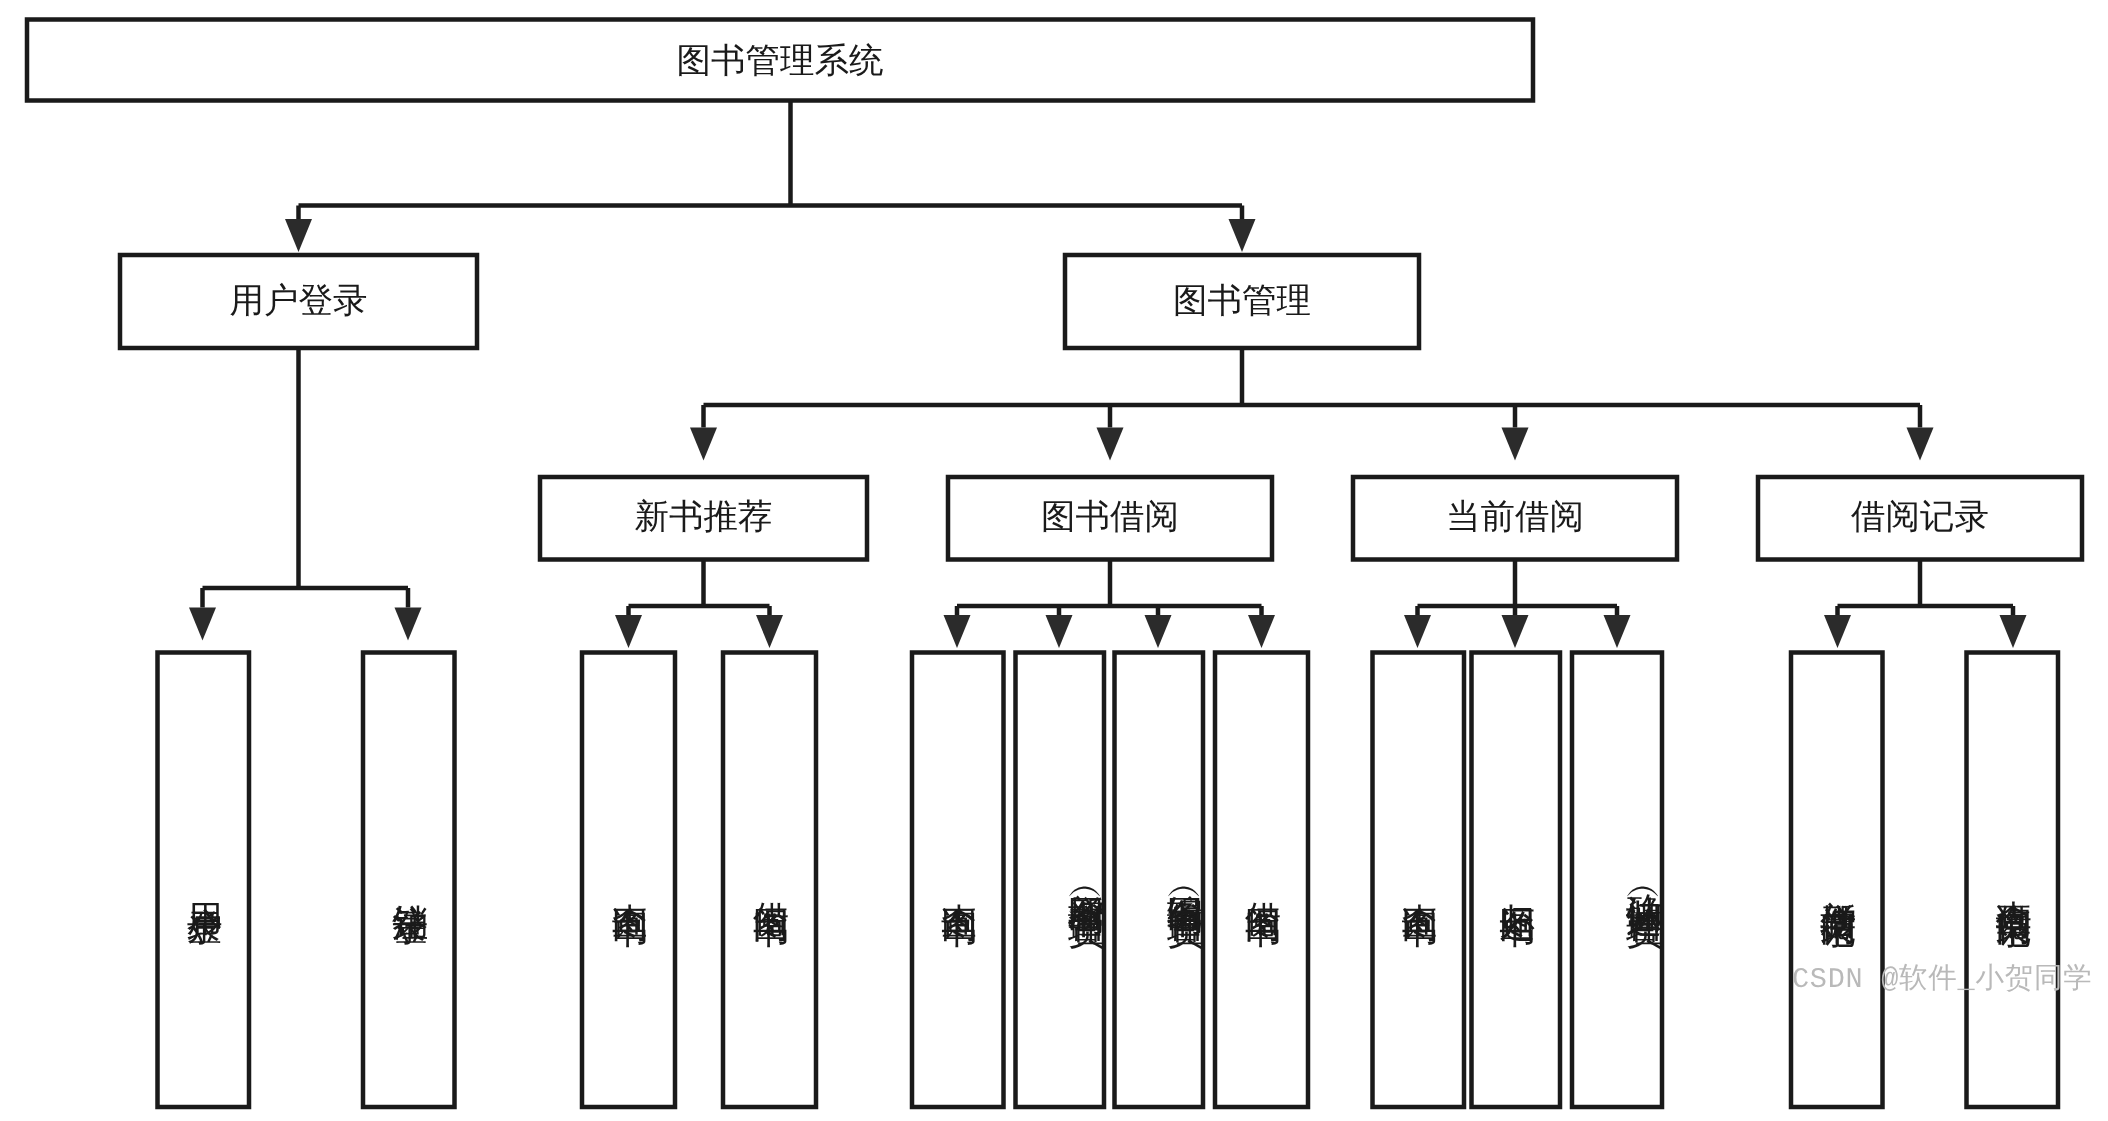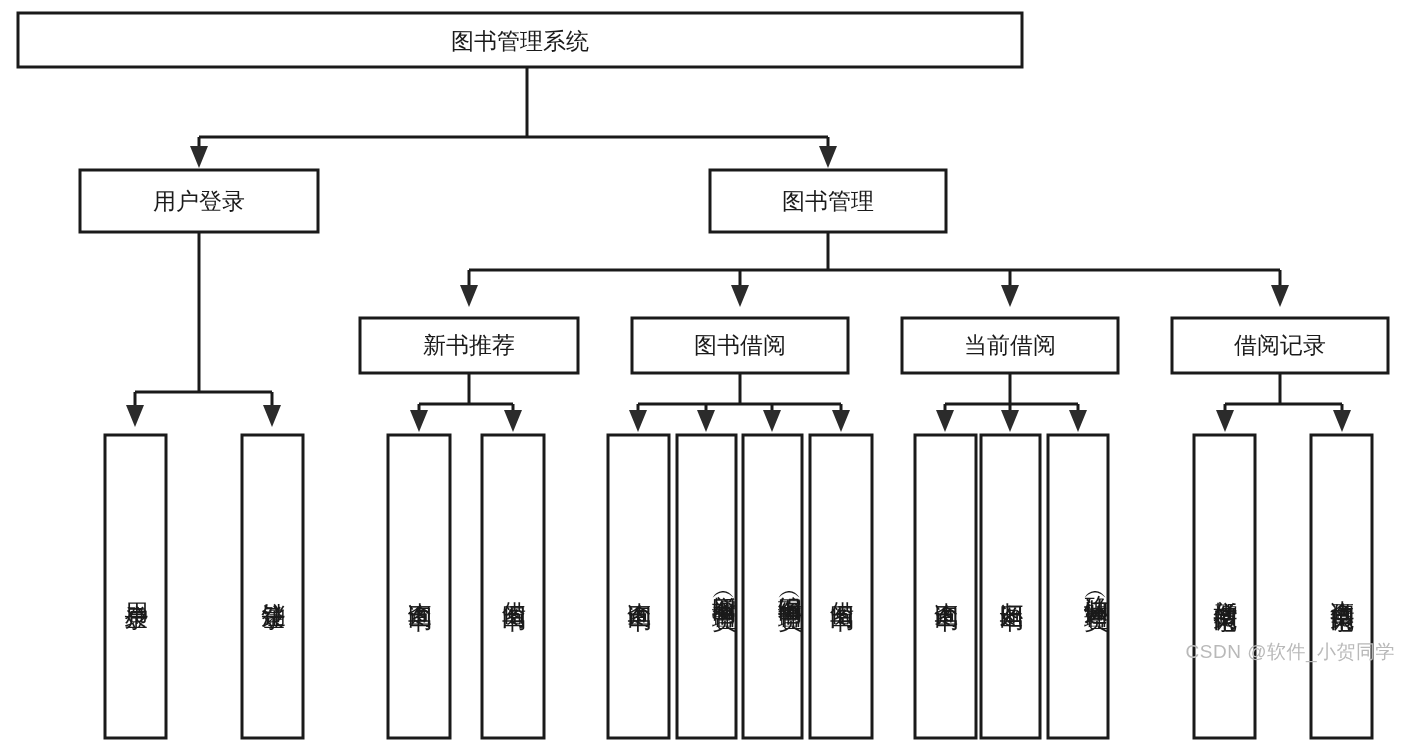--- a/index.html
+++ b/index.html
@@ -60,21 +60,21 @@
     display: flex;
     align-items: center;
     justify-content: center;
     pointer-events: none;
     text-align: center;
   }
   .watermark {
     position: absolute;
     right: 10px;
     bottom: 6px;
-    font-family: Liberation Sans, sans-serif;
+    font-family: Liberation Mono, monospace;
     font-size: 19px;
     color: #b9b9b9;
     letter-spacing: 0.5px;
     white-space: nowrap;
     margin-left: 21px;
   }
 </style>
 </head>
 <body>
 

